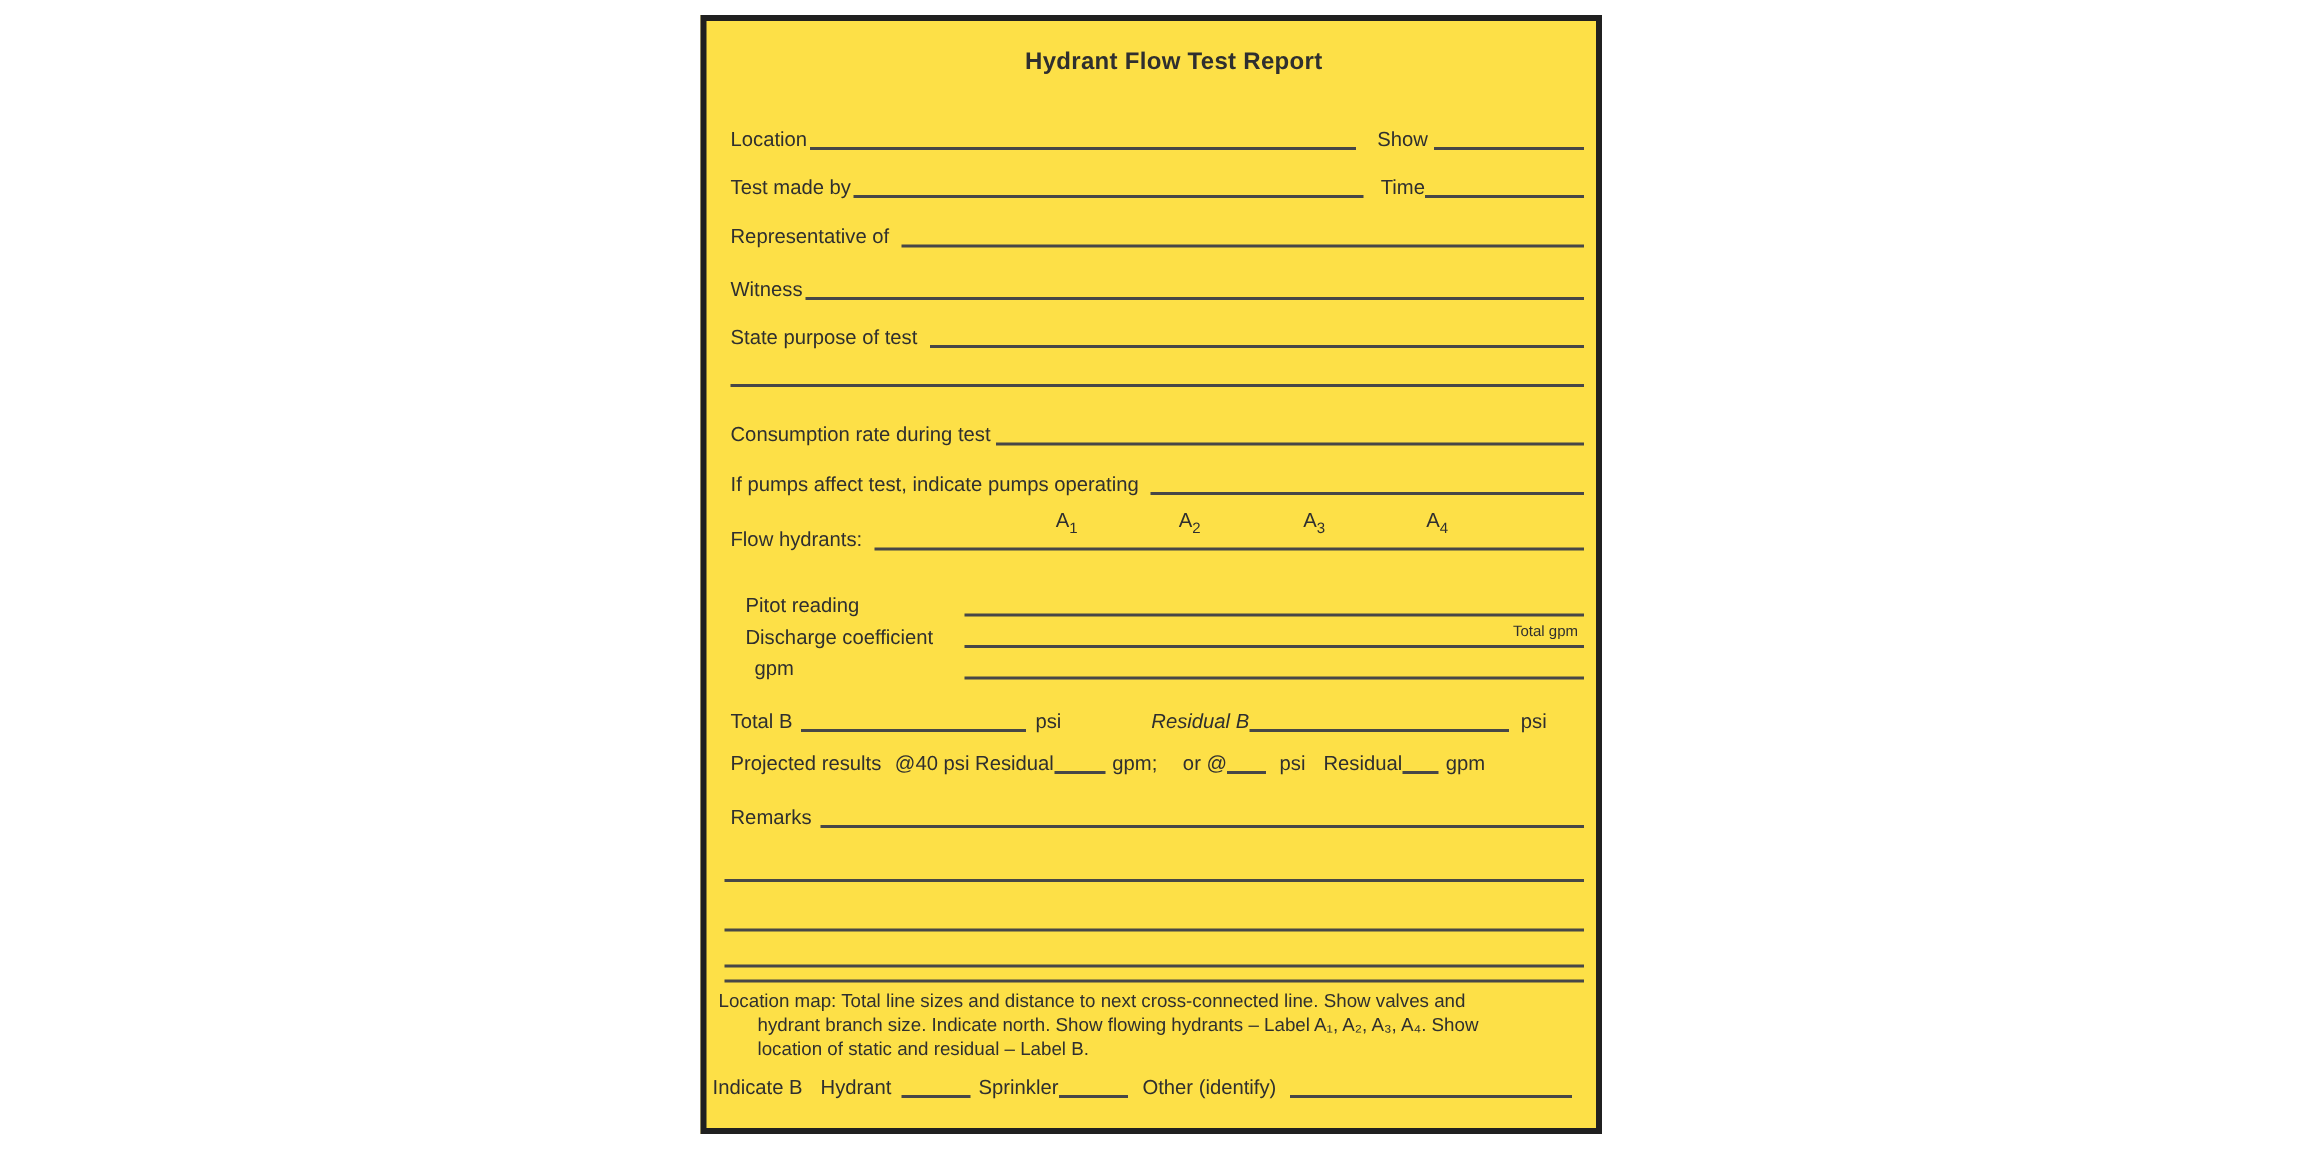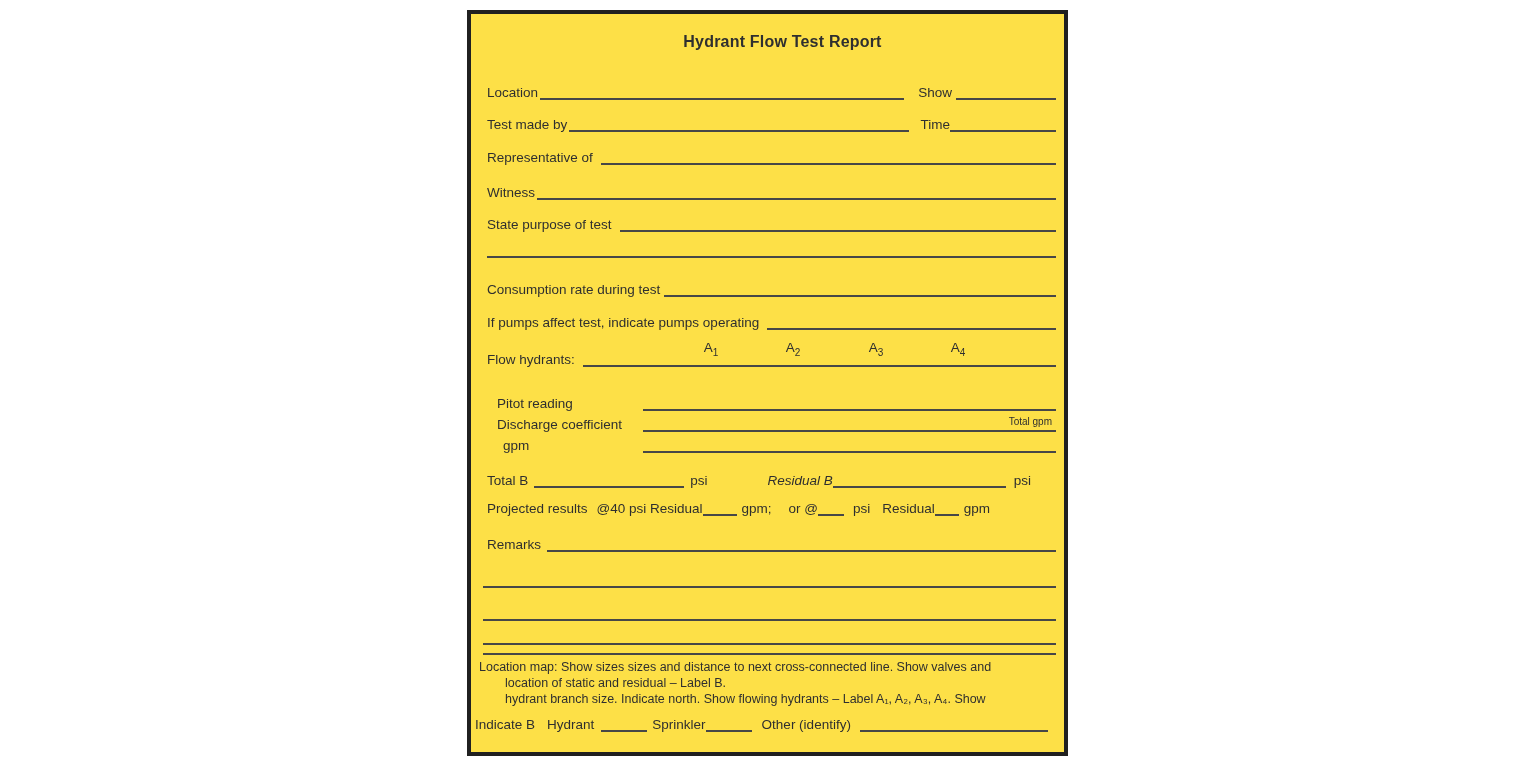--- a/index.html
+++ b/index.html
@@ -165,23 +165,23 @@
   </div>
   <div class="row" style="top:613px;left:12px">
     <div class="fl"></div>
   </div>
 
   <div class="row" style="top:623px;left:12px">
     <div class="fl"></div>
   </div>
 
   <div class="note">
-    <span>Location map: Show sizes sizes and distance to next cross-connected line. Show valves and</span>
+    <span>Location map: Total line sizes and distance to next cross-connected line. Show valves and</span>
+    <span class="cont">hydrant branch size. Indicate north. Show flowing hydrants – Label A₁, A₂, A₃, A₄. Show</span>
     <span class="cont">location of static and residual – Label B.</span>
-    <span class="cont">hydrant branch size. Indicate north. Show flowing hydrants – Label A₁, A₂, A₃, A₄. Show</span>
   </div>
 
   <div class="row" style="top:700px;left:4px;right:16px">
     <span>Indicate B</span>
     <span class="g12">Hydrant</span>
     <div class="fl fixed g7" style="width:46px"></div>
     <span class="g5">Sprinkler</span>
     <div class="fl fixed" style="width:46px"></div>
     <span class="g10">Other (identify)</span>
     <div class="fl g9"></div>

